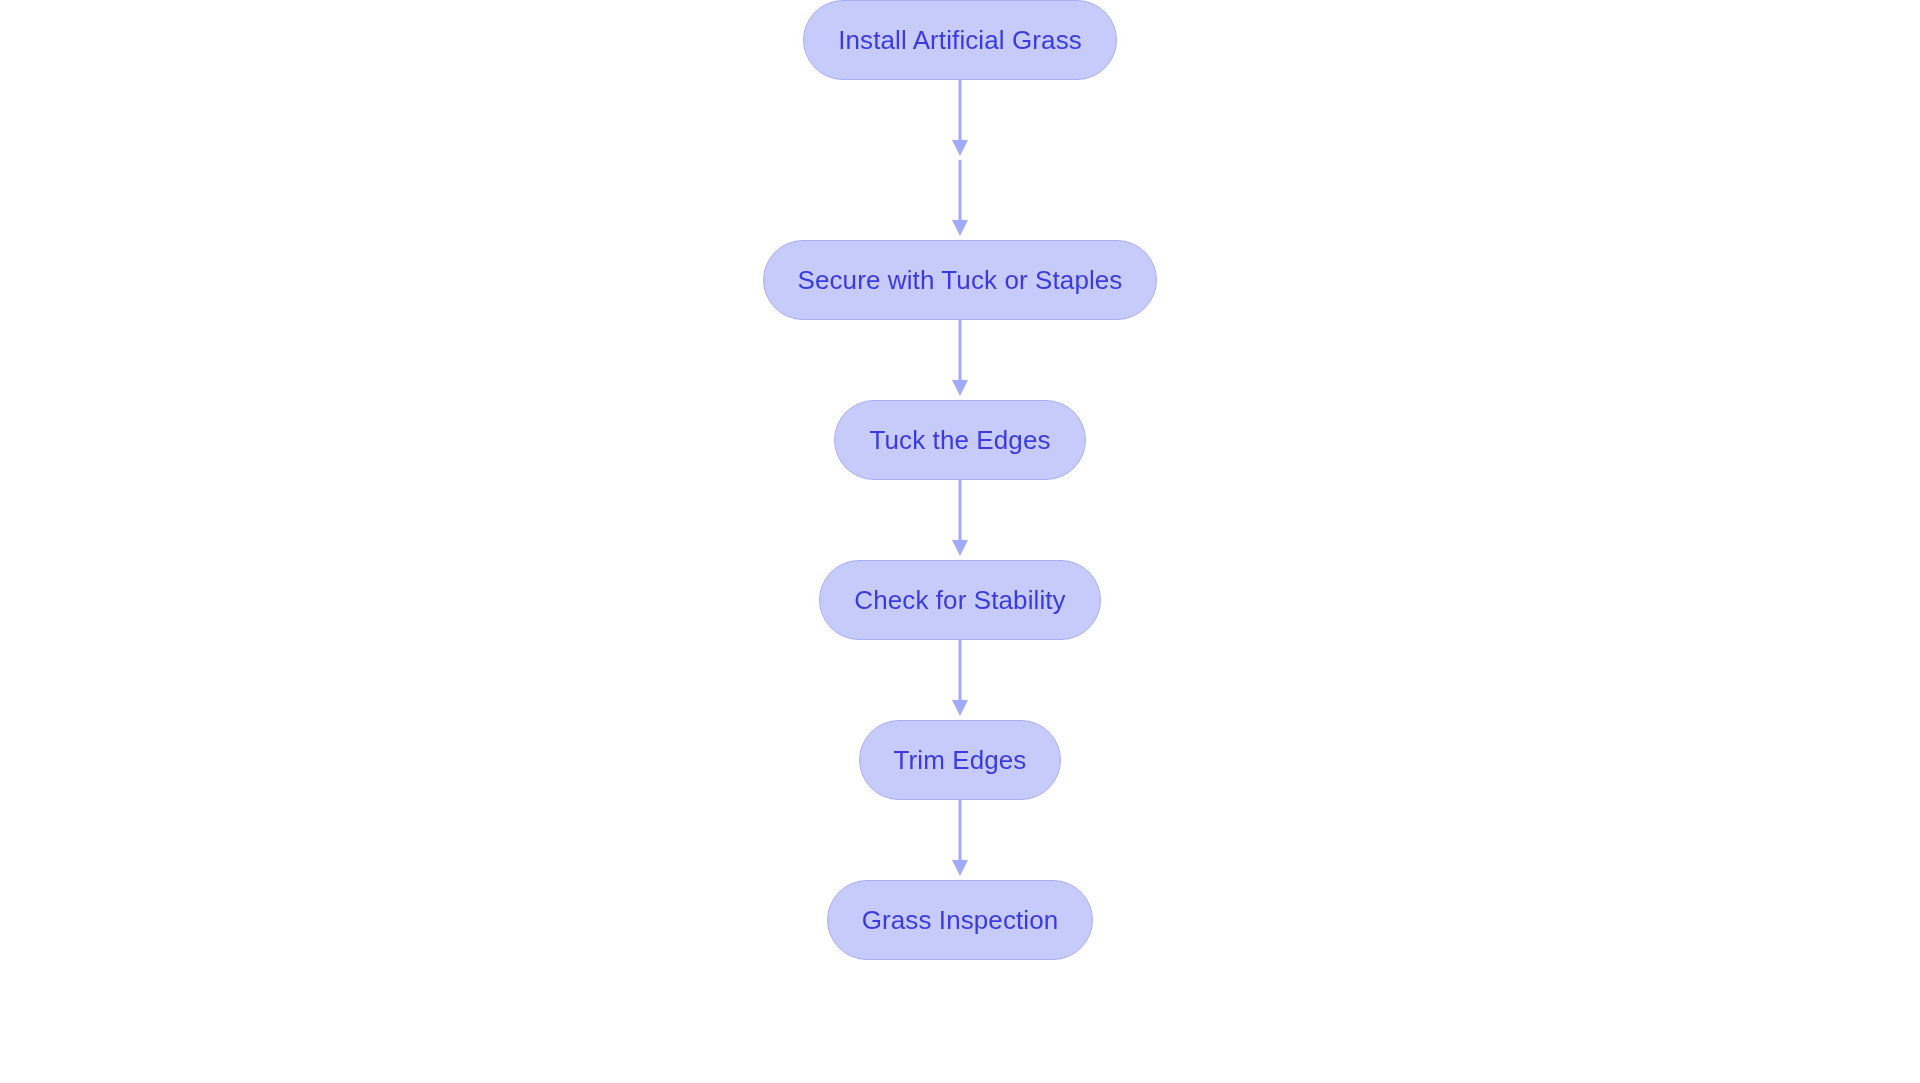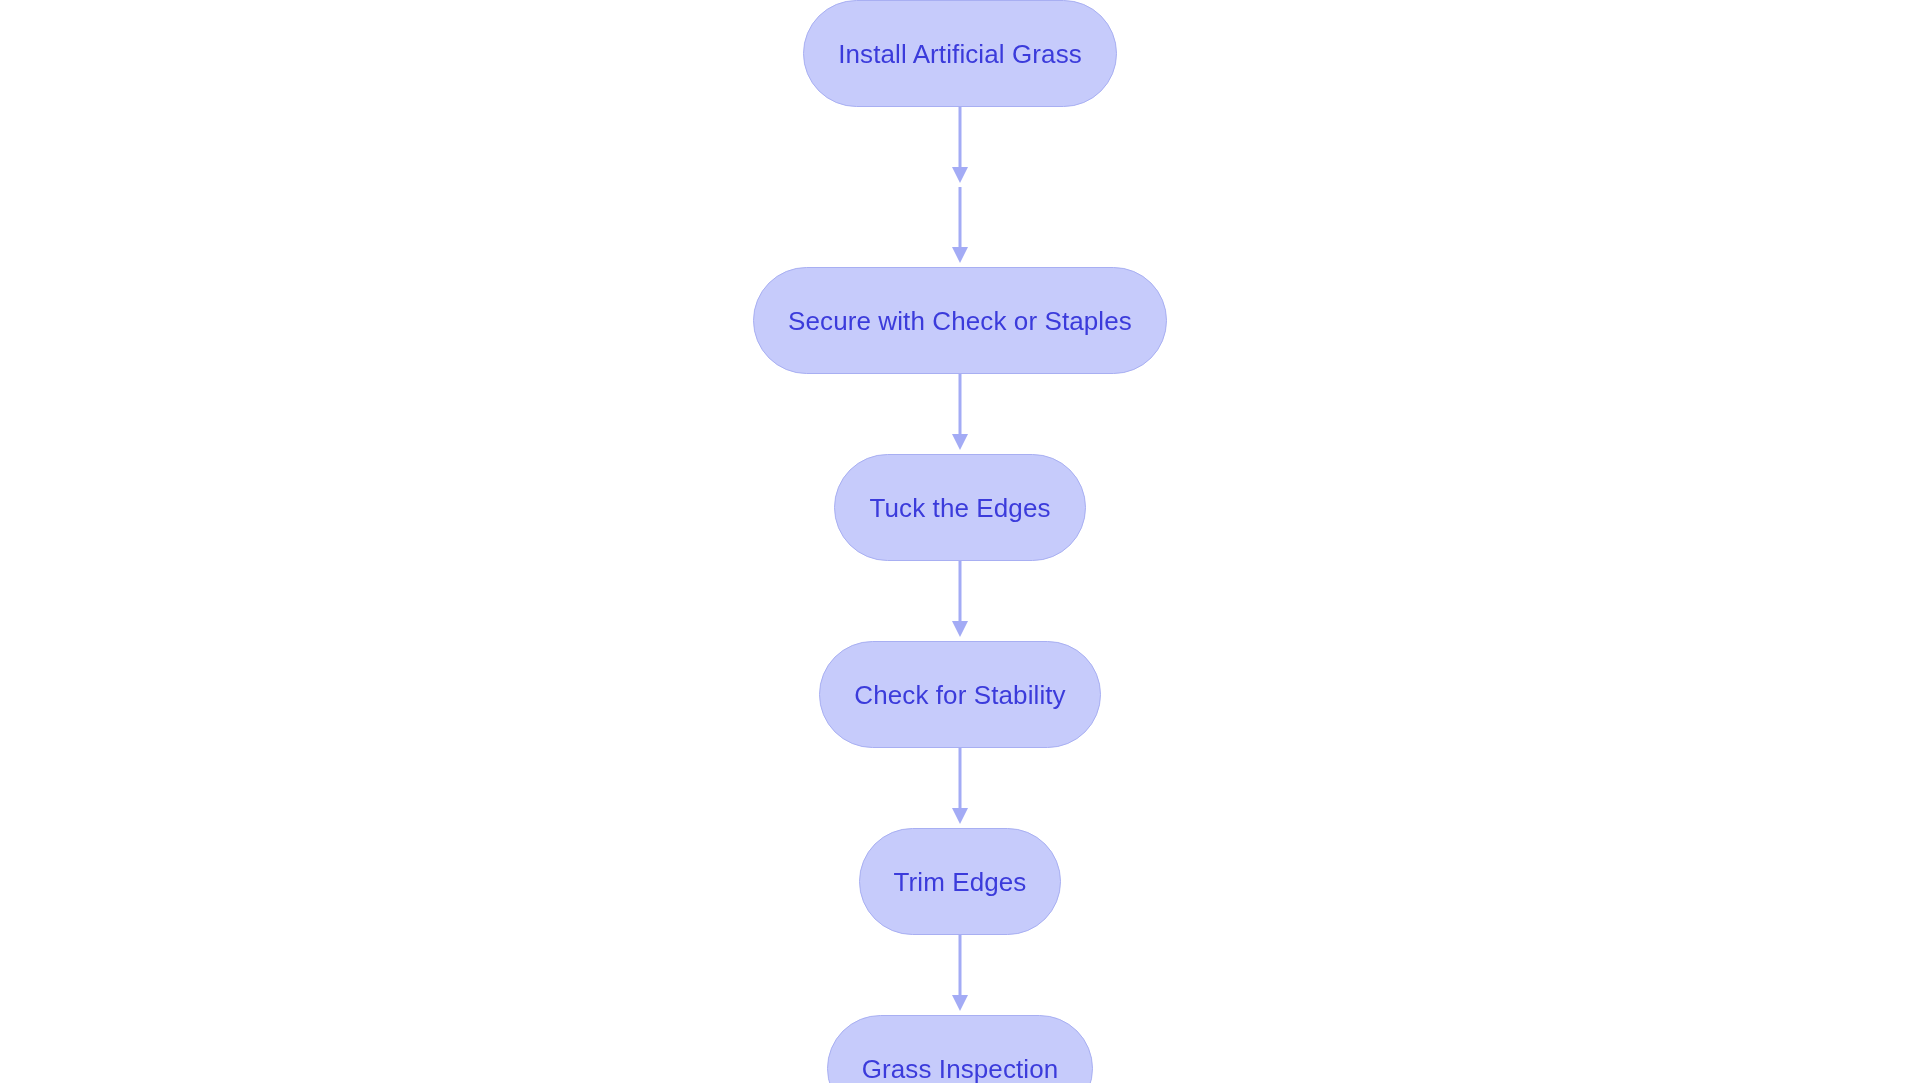--- a/index.html
+++ b/index.html
@@ -26,21 +26,21 @@
   .node-row {
     display: flex;
     align-items: center;
     justify-content: center;
     width: 100%;
   }
   .node {
     background: #c6cbfb;
     border: 1.5px solid #a8aff2;
     border-radius: 9999px;
-    height: 107px;
+    height: 80px;
     box-sizing: border-box;
     display: flex;
     align-items: center;
     justify-content: center;
     padding: 0 34px;
     white-space: nowrap;
   }
   .node-label {
     color: #3b3bdb;
     font-size: 26px;
@@ -82,21 +82,21 @@
 
   <div class="connector">
     <svg width="40" height="80" viewBox="0 0 40 80">
       <line x1="20" y1="0" x2="20" y2="62" stroke="#a3abf5" stroke-width="3"></line>
       <polygon points="12,60 28,60 20,76" fill="#a3abf5"></polygon>
     </svg>
   </div>
 
   <div class="node-row">
     <div class="node">
-      <span class="node-label">Secure with Check or Staples</span>
+      <span class="node-label">Secure with Tuck or Staples</span>
     </div>
   </div>
 
   <div class="connector">
     <svg width="40" height="80" viewBox="0 0 40 80">
       <line x1="20" y1="0" x2="20" y2="62" stroke="#a3abf5" stroke-width="3"></line>
       <polygon points="12,60 28,60 20,76" fill="#a3abf5"></polygon>
     </svg>
   </div>
 

